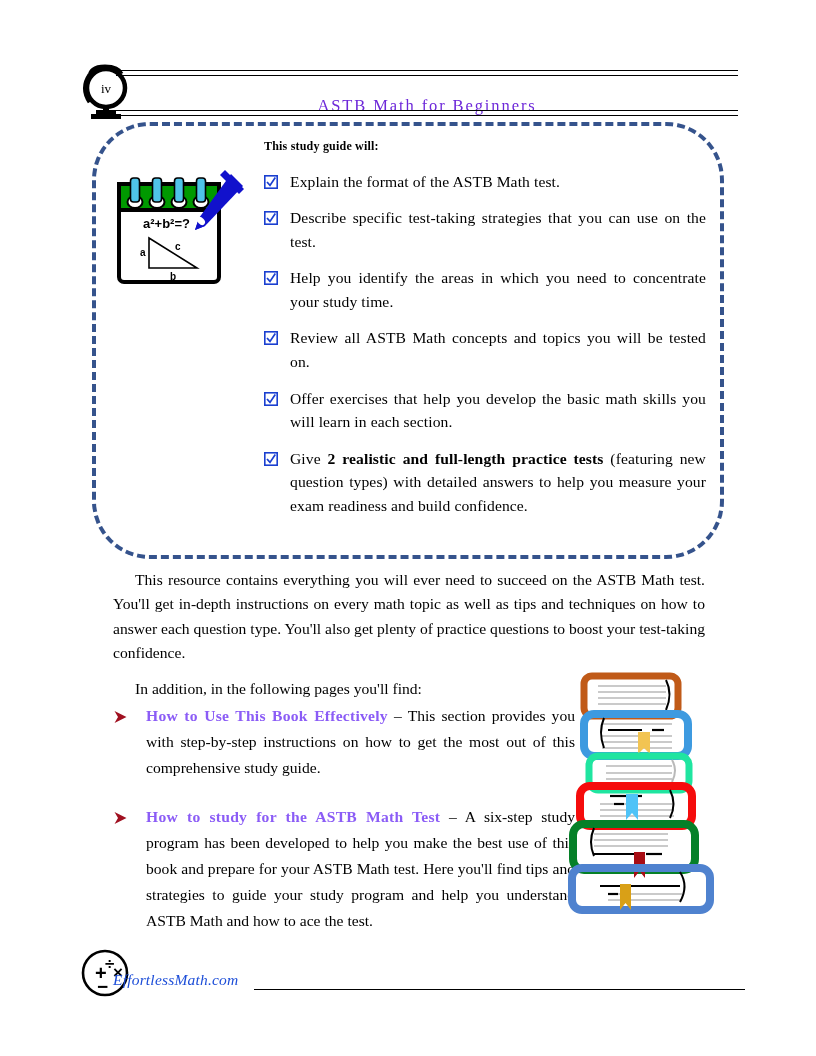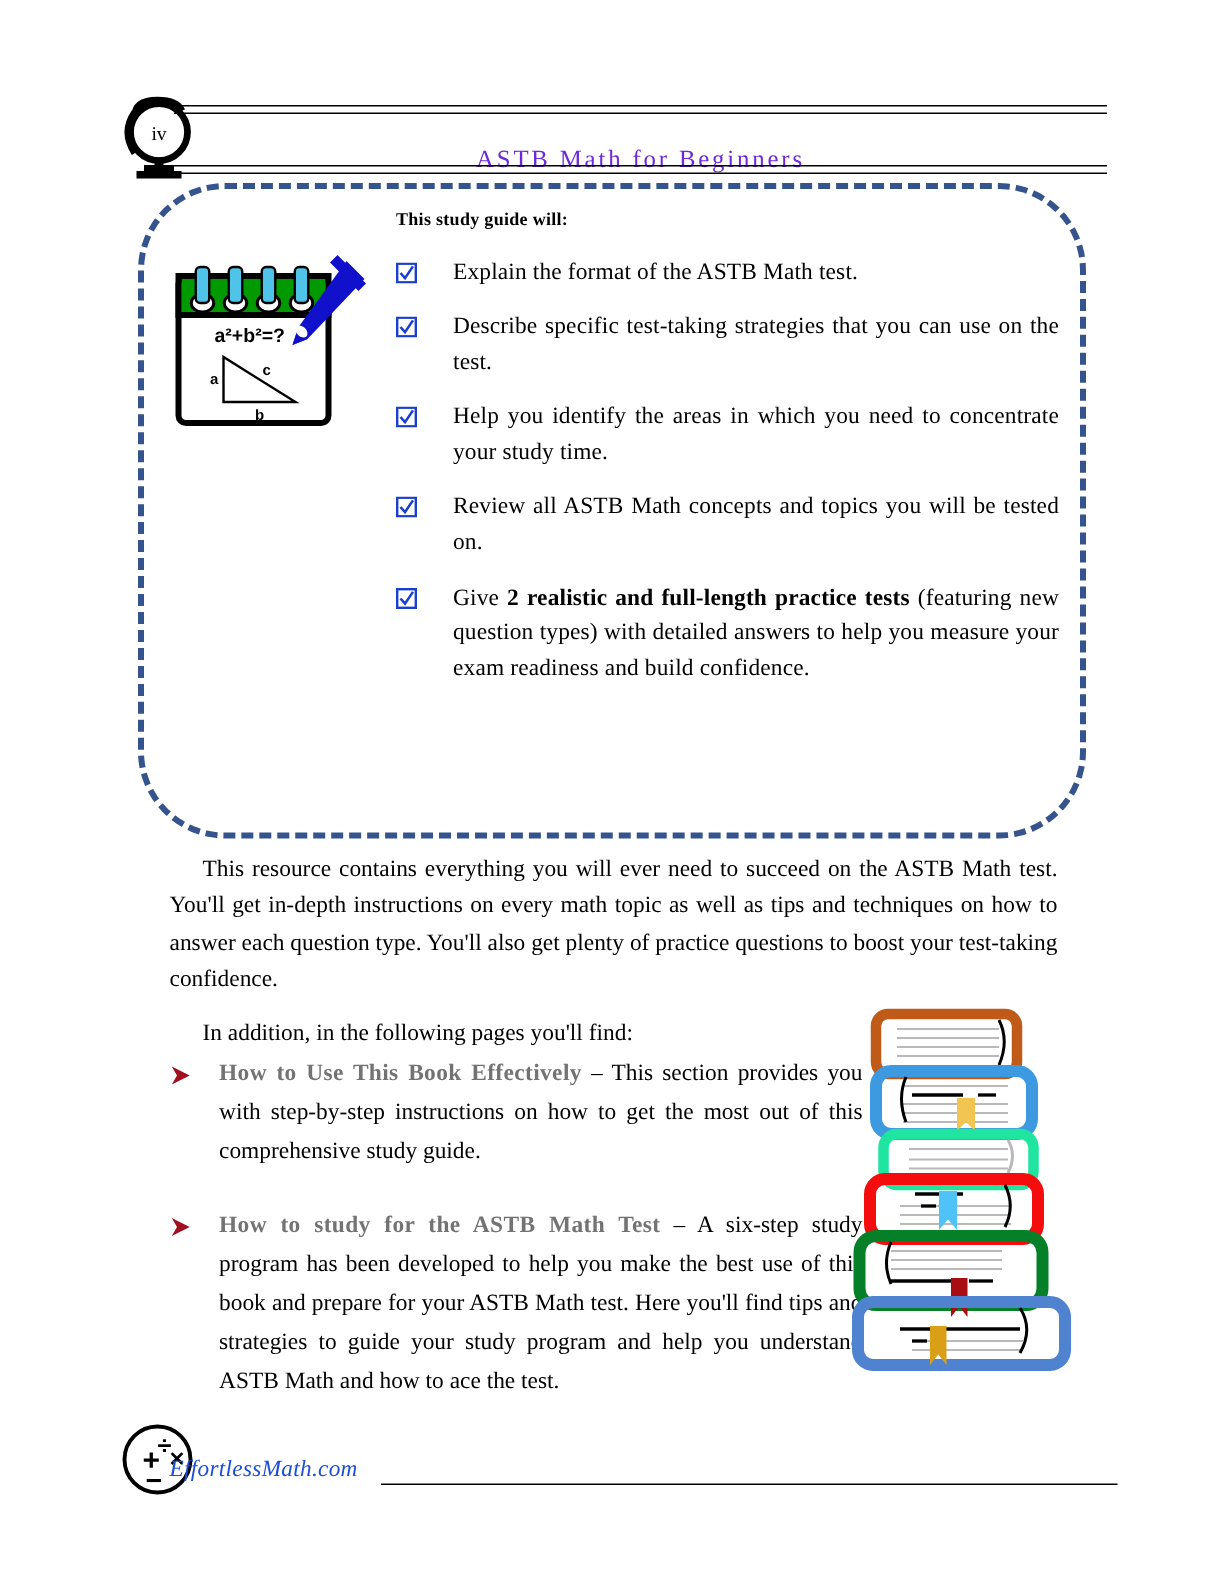--- a/index.html
+++ b/index.html
@@ -95,21 +95,20 @@
     font-weight: bold;
     font-size: 12px;
     line-height: 22px;
     margin-bottom: 13px;
     letter-spacing: 0.2px;
   }
   .check-item {
     display: flex;
     align-items: flex-start;
     margin-bottom: 12.5px;
-    gap: 12px;
   }
   .check-box-icon {
     flex: 0 0 auto;
     width: 14px;
     height: 14px;
     margin-top: 5px;
     margin-right: 12px;
   }
   .check-text {
     flex: 1 1 auto;
@@ -162,21 +161,21 @@
     margin-right: 17px;
   }
   .arrow-text {
     flex: 1 1 auto;
     font-size: 15.6px;
     line-height: 26.2px;
     text-align: justify;
     text-justify: inter-word;
   }
   .arrow-title {
-    color: #737373;
+    color: #8b5cf6;
     font-weight: bold;
     letter-spacing: 0.25px;
   }
 
   
   .book-stack-art {
     position: absolute;
     left: 568px;
     top: 672px;
     width: 152px;
@@ -305,20 +304,27 @@
   </div>
 
   <div class="check-item">
     <svg class="check-box-icon" viewBox="0 0 14 14">
       <rect x="0.8" y="0.8" width="12.4" height="12.4" fill="#ffffff" stroke="#1a3fd0" stroke-width="1.6"></rect>
       <path d="M3 7 L6 10.4 L11.3 2.6" fill="none" stroke="#1a3fd0" stroke-width="1.7"></path>
     </svg>
     <div class="check-text">Review all ASTB Math concepts and topics you will be tested on.</div>
   </div>
 
+  <div class="check-item">
+    <svg class="check-box-icon" viewBox="0 0 14 14">
+      <rect x="0.8" y="0.8" width="12.4" height="12.4" fill="#ffffff" stroke="#1a3fd0" stroke-width="1.6"></rect>
+      <path d="M3 7 L6 10.4 L11.3 2.6" fill="none" stroke="#1a3fd0" stroke-width="1.7"></path>
+    </svg>
+    <div class="check-text">Offer exercises that help you develop the basic math skills you will learn in each section.</div>
+  </div>
 
   <div class="check-item">
     <svg class="check-box-icon" viewBox="0 0 14 14">
       <rect x="0.8" y="0.8" width="12.4" height="12.4" fill="#ffffff" stroke="#1a3fd0" stroke-width="1.6"></rect>
       <path d="M3 7 L6 10.4 L11.3 2.6" fill="none" stroke="#1a3fd0" stroke-width="1.7"></path>
     </svg>
     <div class="check-text">
       <span>Give </span><b>2 realistic and full-length practice tests</b><span> (featuring new question types) with detailed answers to help you measure your exam readiness and build confidence.</span>
     </div>
   </div>

